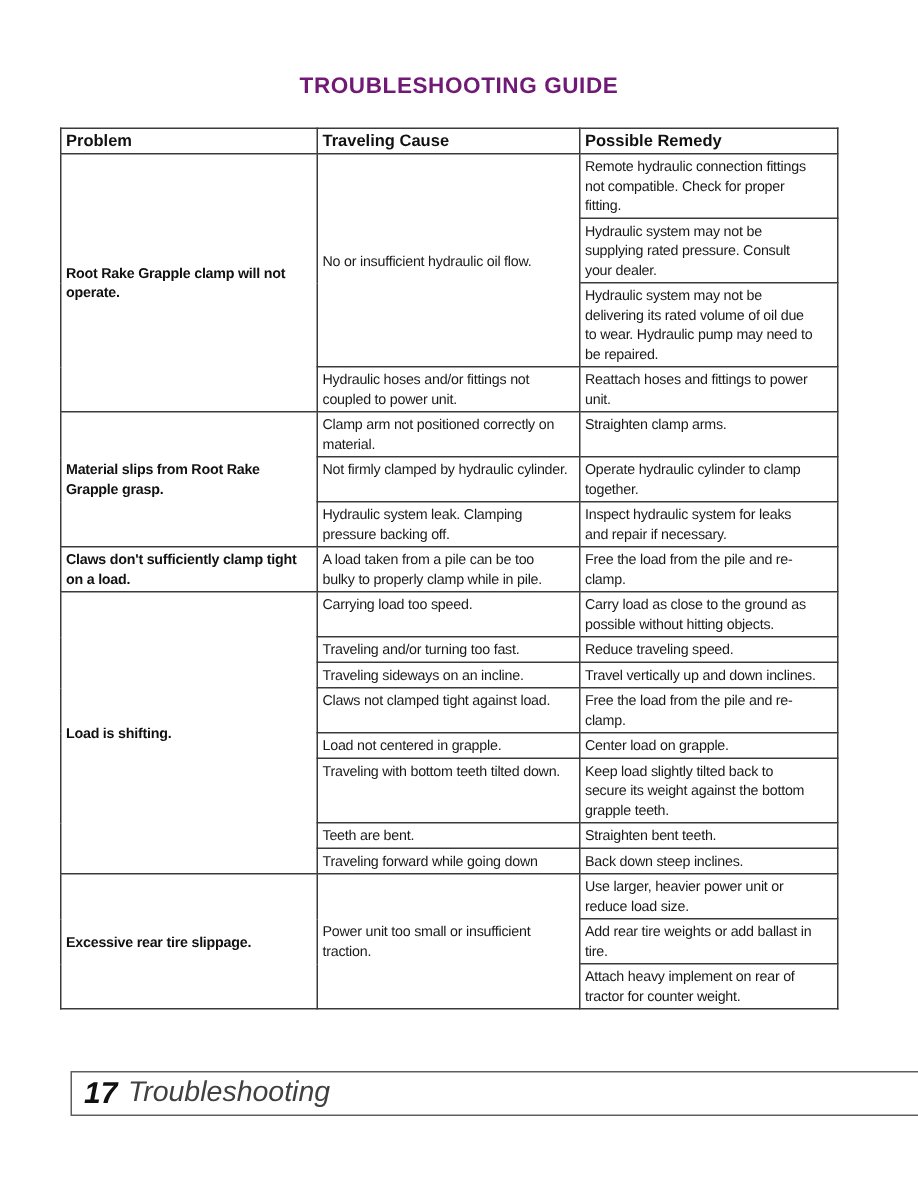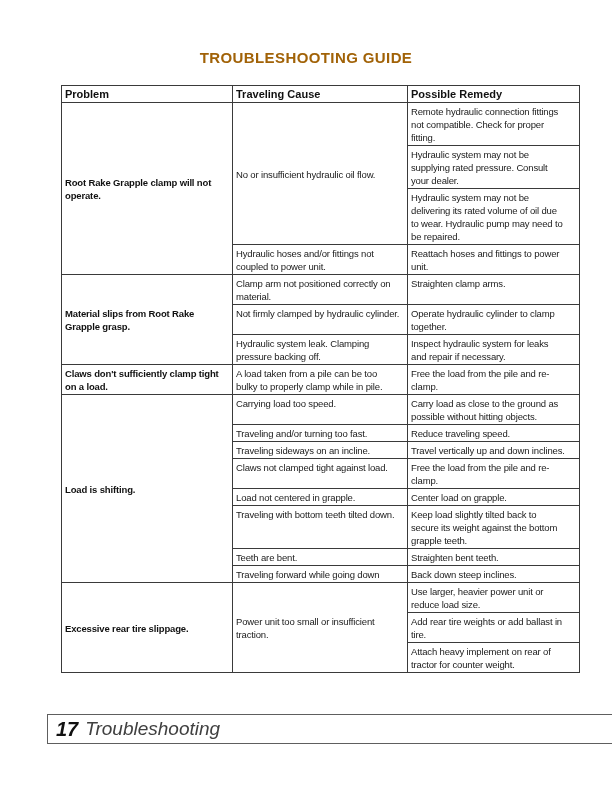--- a/index.html
+++ b/index.html
@@ -18,25 +18,25 @@
   }
   .page-title {
     position: absolute;
     top: 49px;
     left: 0;
     width: 100%;
     text-align: center;
     font-size: 15px;
     font-weight: bold;
     letter-spacing: 0.4px;
-    color: #a16207;
+    color: #701a75;
   }
   table.ts-table {
     position: absolute;
-    left: 61px;
+    left: 40px;
     top: 85px;
     width: 518px;
     border-collapse: collapse;
     table-layout: fixed;
   }
   .ts-table col.c1 { width: 171px; }
   .ts-table col.c2 { width: 175px; }
   .ts-table col.c3 { width: 172px; }
   .ts-table th, .ts-table td {
     border: 1px solid #3a3a3a;

